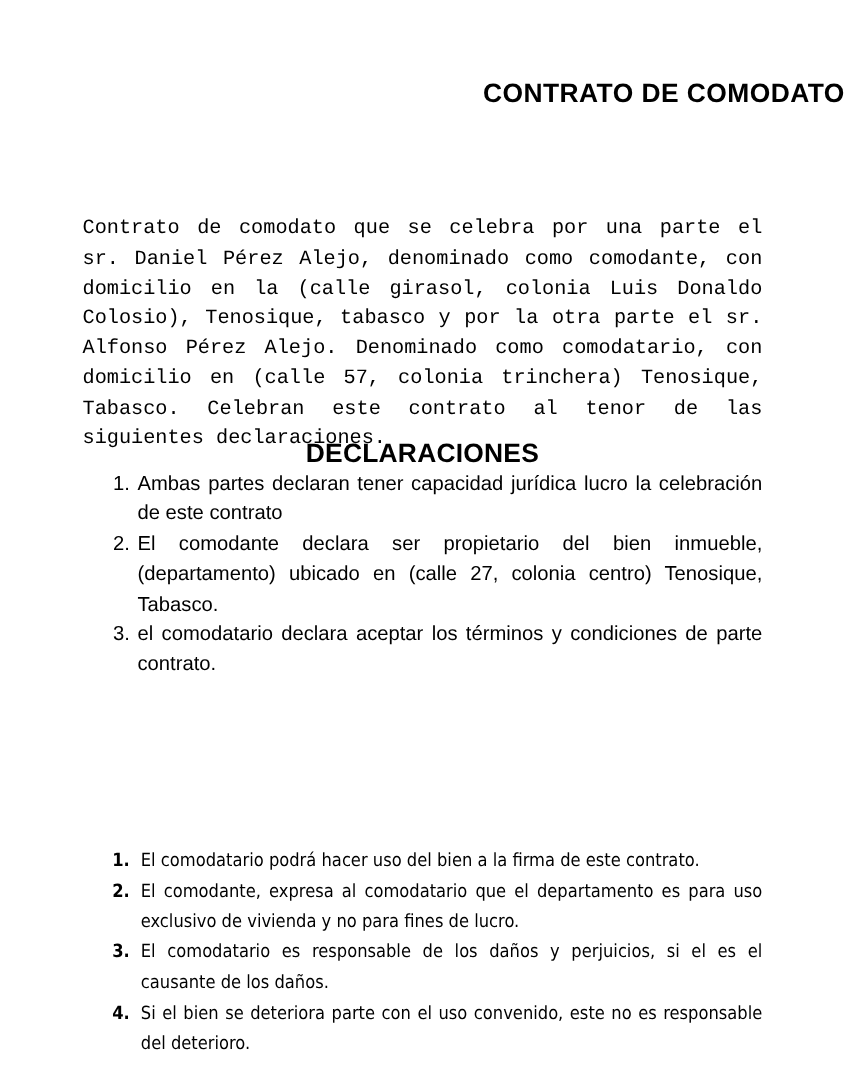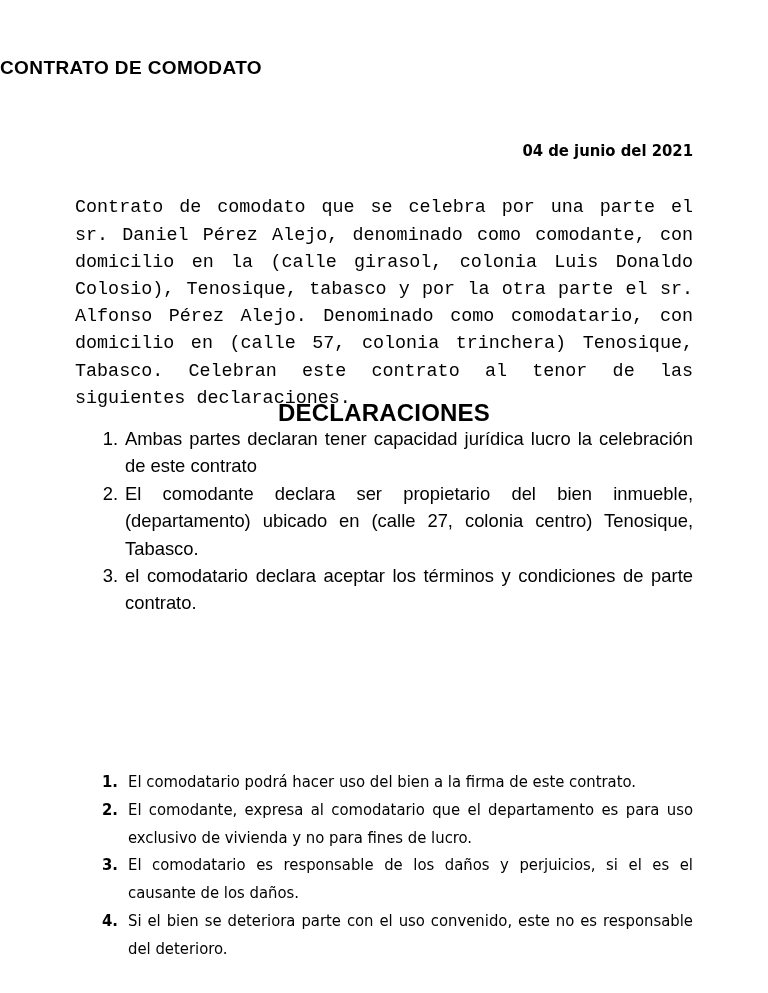--- a/index.html
+++ b/index.html
@@ -20,26 +20,26 @@
     position: relative;
     width: 768px;
     height: 993px;
     background: #ffffff;
   }
 
   
   .doc-title {
     position: absolute;
     left: 0;
-    top: 44px;
-    width: 768px;
-    text-align: left;
+    top: 56px;
+    width: 768px;
+    text-align: right;
     font-family: "Liberation Sans", sans-serif;
     font-weight: bold;
-    font-size: 19px;
+    font-size: 24px;
     letter-spacing: 0.4px;
     line-height: 1.2;
   }
 
   
   .doc-date {
     position: absolute;
     left: 75px;
     top: 141px;
     width: 618px;
@@ -154,21 +154,20 @@
 
   
 </style>
 </head>
 <body>
 
 <div class="page">
 
   <h1 class="doc-title">CONTRATO DE COMODATO</h1>
 
-  <div class="doc-date">04 de junio del 2021</div>
 
   <p class="intro-paragraph">Contrato de comodato que se celebra por una parte el sr. Daniel Pérez Alejo, denominado como comodante, con domicilio en la (calle girasol, colonia Luis Donaldo Colosio), Tenosique, tabasco y por la otra parte el sr. Alfonso Pérez Alejo. Denominado como comodatario, con domicilio en (calle 57, colonia trinchera) Tenosique, Tabasco. Celebran este contrato al tenor de las siguientes declaraciones.</p>
 
   <h2 class="heading-declaraciones">DECLARACIONES</h2>
 
   <div class="declaraciones-list">
     <div class="row">
       <span class="num">1.</span>
       <span class="txt">Ambas partes declaran tener capacidad jurídica lucro la celebración de este contrato</span>
     </div>

